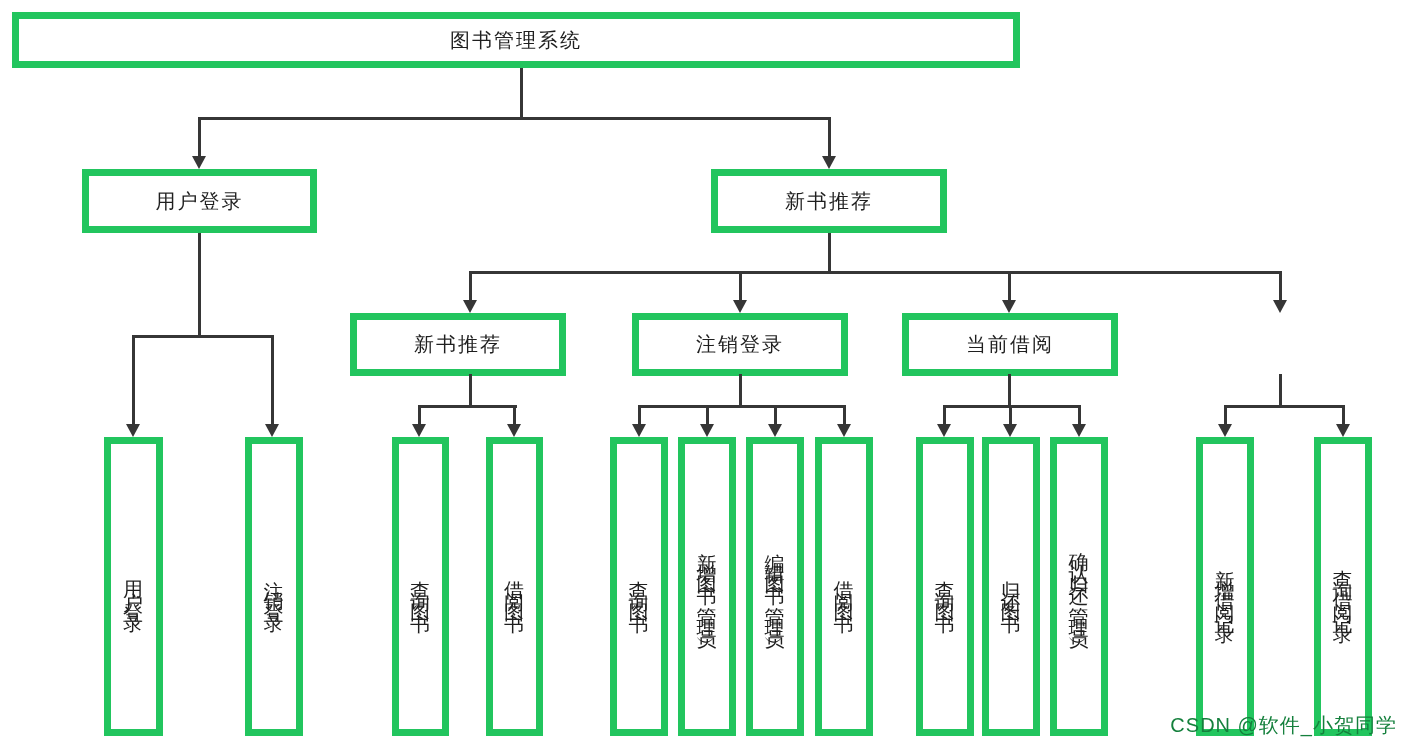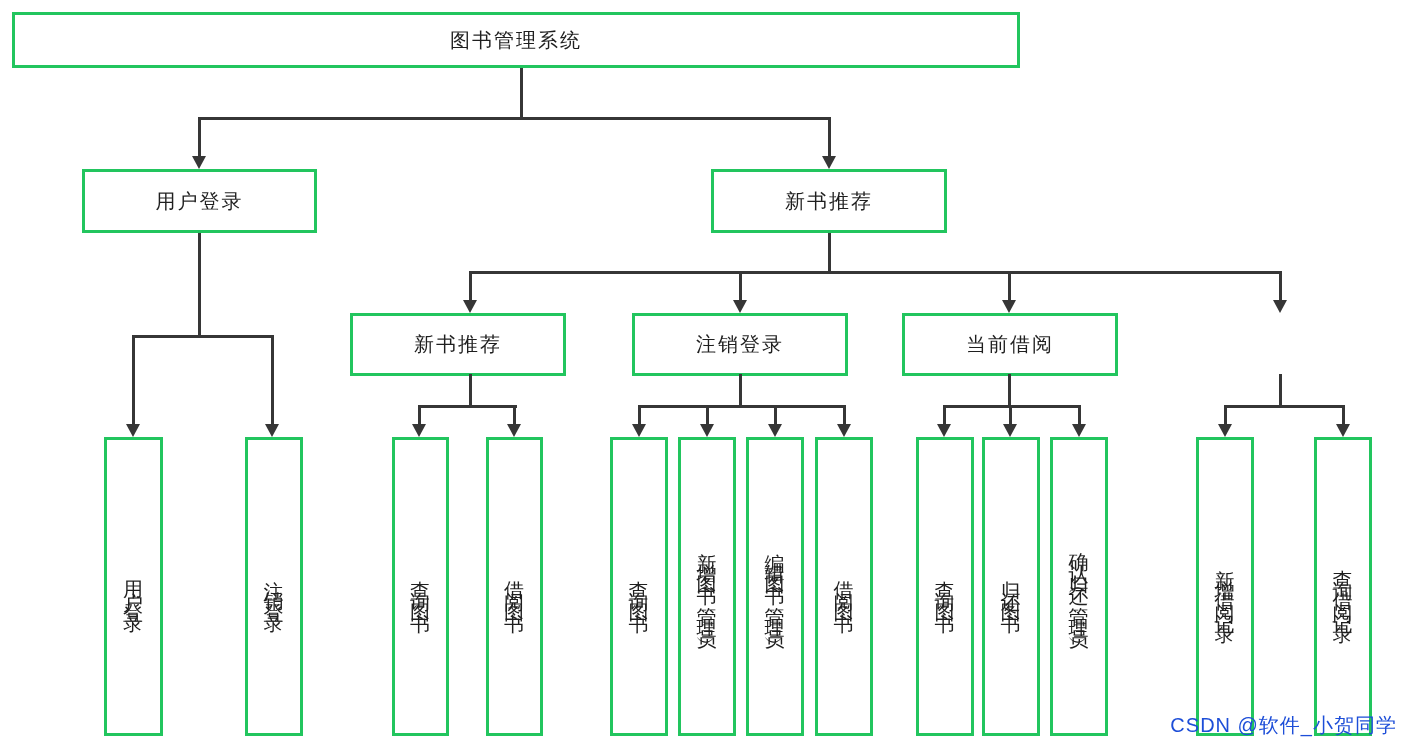--- a/index.html
+++ b/index.html
@@ -7,21 +7,21 @@
     position: relative;
     width: 1405px;
     height: 747px;
     background: #ffffff;
     font-family: "Liberation Sans", "DejaVu Sans", sans-serif;
     overflow: hidden;
   }
   .box {
     position: absolute;
     box-sizing: border-box;
-    border: 3px solid #22c55e;
+    border: 7px solid #22c55e;
     background: #ffffff;
     color: #1f1f1f;
     display: flex;
     align-items: center;
     justify-content: center;
   }
   .box-h {
     font-size: 20px;
     letter-spacing: 2px;
     white-space: nowrap;
@@ -40,21 +40,21 @@
     width: 0; height: 0;
     border-left: 7px solid transparent;
     border-right: 7px solid transparent;
     border-top: 13px solid #363636;
   }
   .watermark {
     position: absolute;
     top: 712px;
     right: 8px;
     font-size: 20px;
-    color: #1d4ed8;
+    color: #15803d;
     letter-spacing: 1px;
     z-index: 5;
     white-space: nowrap;
   }
 </style>
 </head>
 <body>
 
 <div id="canvas">
 

